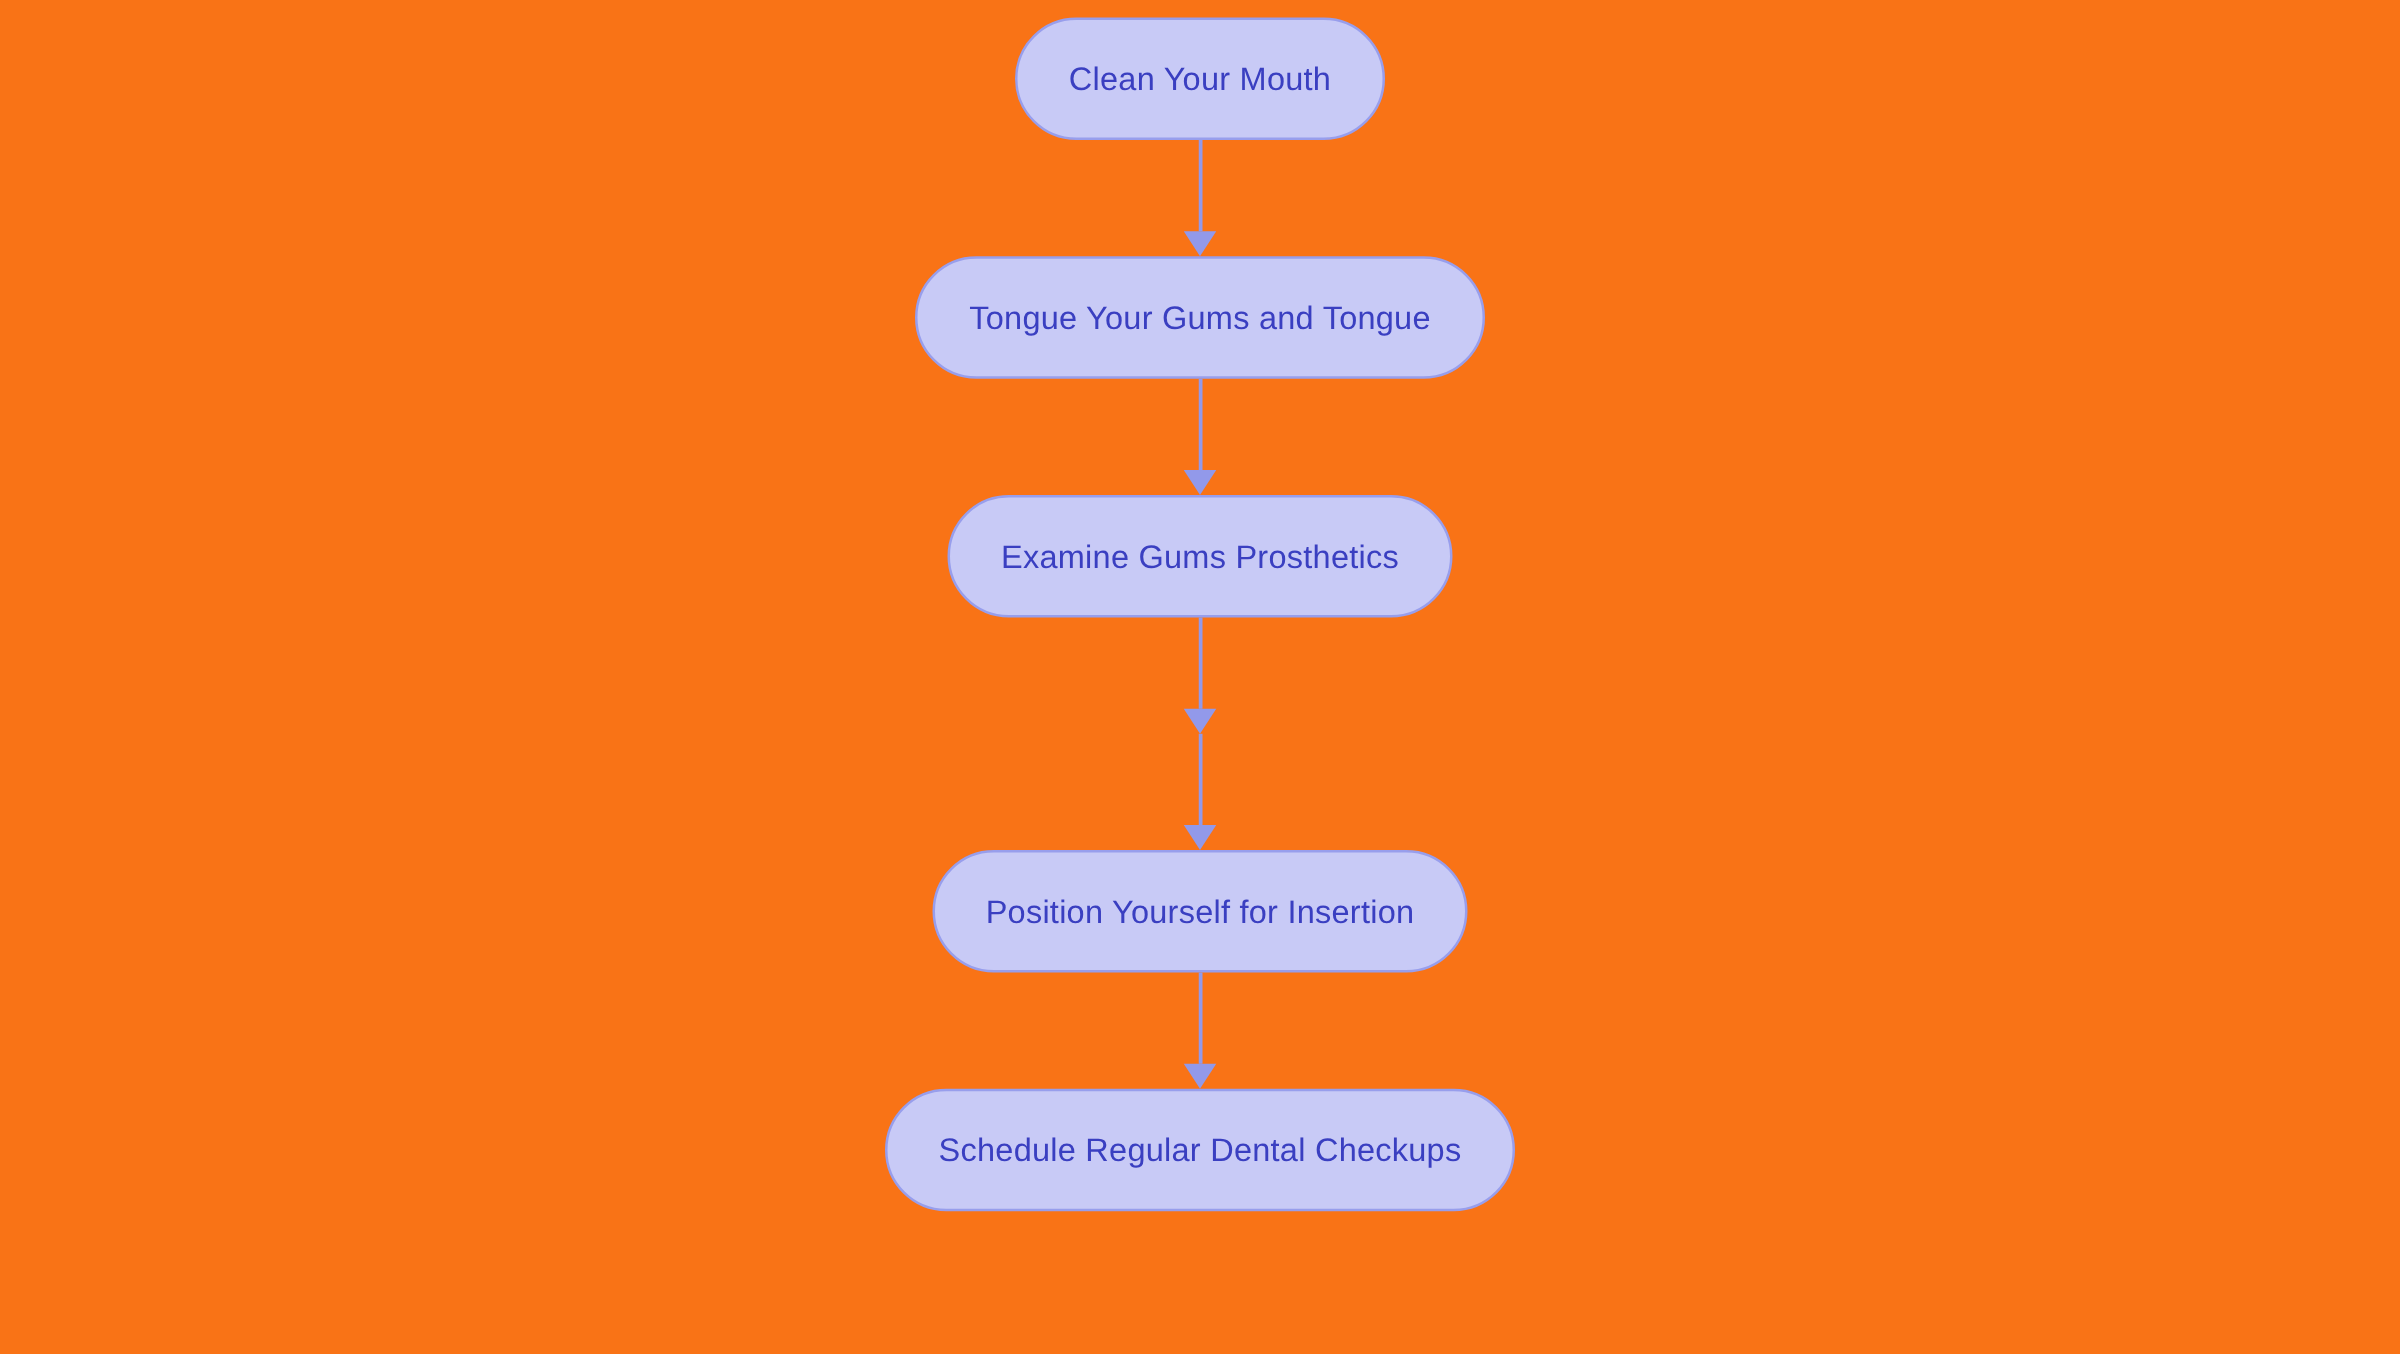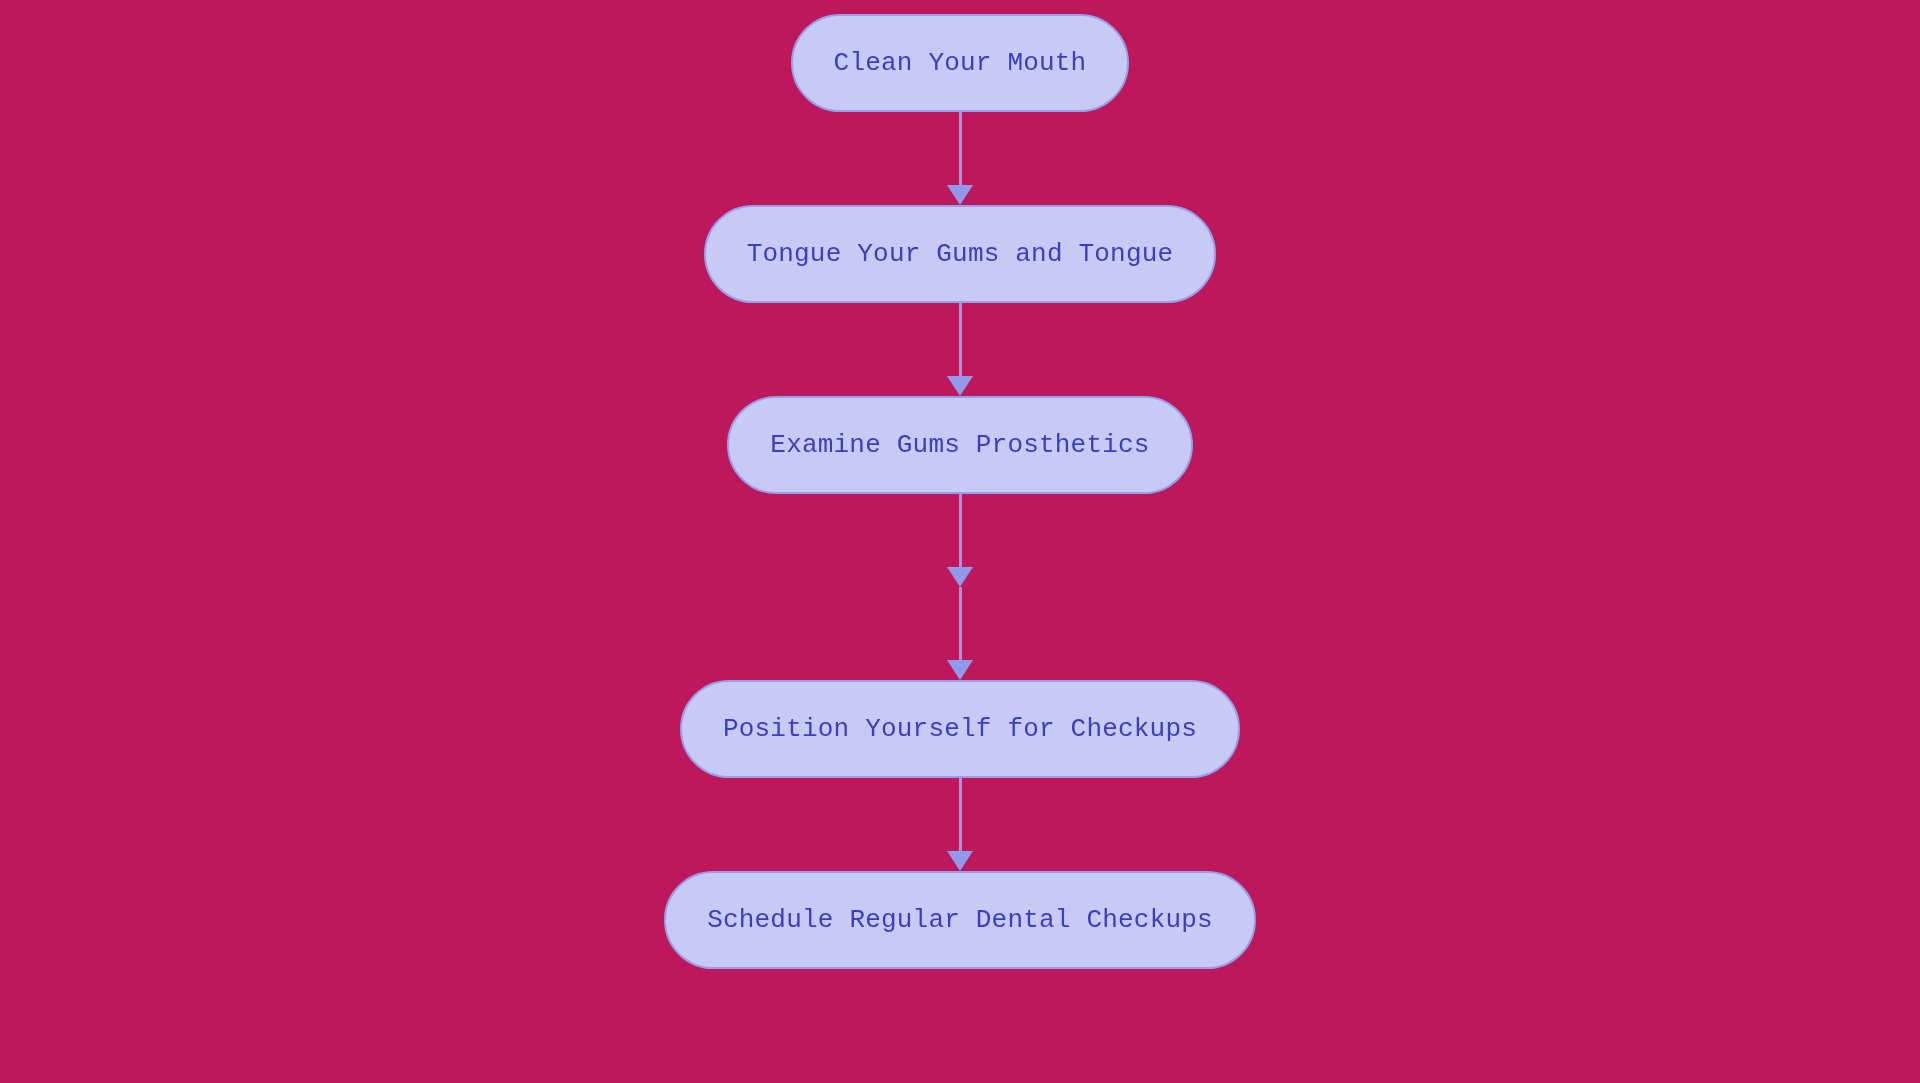--- a/index.html
+++ b/index.html
@@ -9,22 +9,21 @@
   }
   body {
     width: 1920px;
     height: 1083px;
     overflow: hidden;
     font-family: "Liberation Sans", "DejaVu Sans", sans-serif;
   }
   .stage {
     width: 1920px;
     height: 1083px;
-    background: #be185d;
-    font-family: Liberation Mono, monospace;
+    background: #f97316;
   }
   .flow {
     width: 1920px;
     height: 1083px;
     box-sizing: border-box;
     padding-top: 14px;
     display: flex;
     flex-direction: column;
     align-items: center;
   }
@@ -99,21 +98,21 @@
     <div class="connector-head"></div>
   </div>
 
 
   <div class="connector">
     <div class="connector-line"></div>
     <div class="connector-head"></div>
   </div>
 
   <div class="node">
-    <span class="node-label">Position Yourself for Checkups</span>
+    <span class="node-label">Position Yourself for Insertion</span>
   </div>
 
   <div class="connector">
     <div class="connector-line"></div>
     <div class="connector-head"></div>
   </div>
 
   <div class="node">
     <span class="node-label">Schedule Regular Dental Checkups</span>
   </div>

